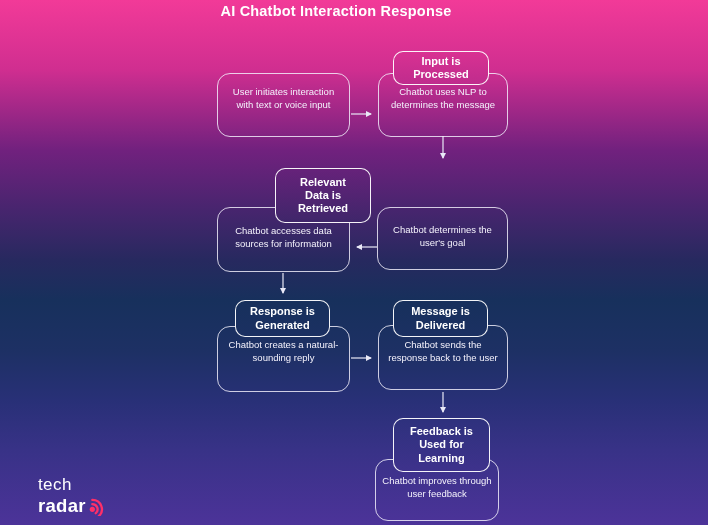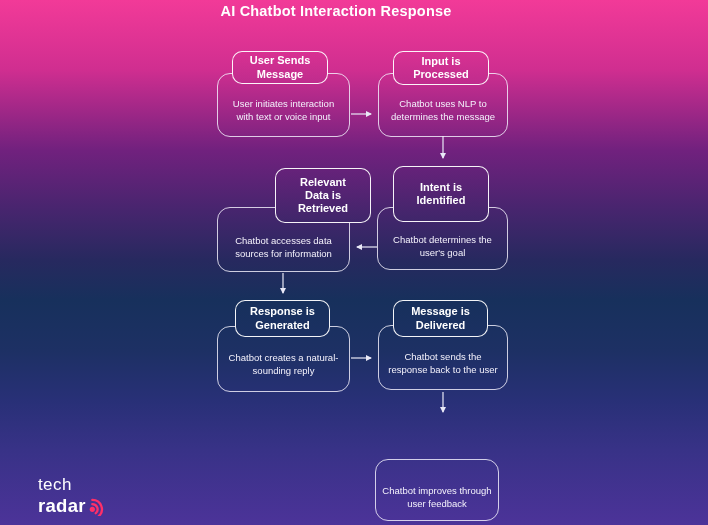--- a/index.html
+++ b/index.html
@@ -17,21 +17,21 @@
       #283077 76.2%,
       #383287 85.7%,
       #4c3399 100%);
   }
   .title{
     position:absolute;top:3px;left:0;width:672px;text-align:center;
     font-size:14.5px;font-weight:bold;letter-spacing:.2px;color:#ffffff;
   }
   .bod{
     position:absolute;border:1px solid rgba(244,242,252,.82);border-radius:13px;
-    display:flex;align-items:center;justify-content:center;text-align:center;
+    display:flex;justify-content:center;text-align:center;
     font-size:9.5px;line-height:1.32;white-space:pre-line;color:#f4f2fc;
     box-sizing:border-box;padding:0 3px;
   }
   .hdr{
     position:absolute;border:1.5px solid rgba(255,255,255,.95);border-radius:10px;
     display:flex;align-items:center;justify-content:center;text-align:center;
     font-size:11px;font-weight:bold;line-height:1.2;white-space:pre-line;color:#ffffff;
     box-sizing:border-box;
   }
   .hg1{background:linear-gradient(180deg,#d93192,#bf2c8d);}
@@ -62,41 +62,33 @@
     <path d="M377,247 L357,247" stroke="#e9e9f7" stroke-width="1.2" fill="none" marker-end="url(#ah)"></path>
     <path d="M283,273 L283,293" stroke="#e9e9f7" stroke-width="1.2" fill="none" marker-end="url(#ah)"></path>
     <path d="M351,358 L371,358" stroke="#e9e9f7" stroke-width="1.2" fill="none" marker-end="url(#ah)"></path>
     <path d="M443,392 L443,412" stroke="#e9e9f7" stroke-width="1.2" fill="none" marker-end="url(#ah)"></path>
   </svg>
 
   <div class="bod" style="left:217px;top:73px;width:133px;height:64px;padding-top:12px;">
     <span>User initiates interaction
 with text or voice input</span>
   </div>
-  <div class="hdr hg1" style="left:232px;top:51px;width:96px;height:33px;">
-    <span>User Sends
-Message</span>
-  </div>
 
   <div class="bod" style="left:378px;top:73px;width:130px;height:64px;padding-top:12px;">
     <span>Chatbot uses NLP to
 determines the message</span>
   </div>
   <div class="hdr hg1" style="left:393px;top:51px;width:96px;height:34px;text-align:center;">
     <span>Input is
 Processed</span>
   </div>
 
   <div class="bod" style="left:377px;top:207px;width:131px;height:63px;padding-top:16px;">
     <span>Chatbot determines the
 user's goal</span>
-  </div>
-  <div class="hdr hg2" style="left:393px;top:166px;width:96px;height:56px;">
-    <span>Intent is
-Identified</span>
   </div>
 
   <div class="bod" style="left:217px;top:207px;width:133px;height:65px;padding-top:17px;">
     <span>Chatbot accesses data
 sources for information</span>
   </div>
   <div class="hdr hg2" style="left:232px;top:168px;width:96px;height:55px;margin-left:43px;">
     <span>Relevant
 Data is
 Retrieved</span>
@@ -117,20 +109,25 @@
   </div>
   <div class="hdr hg3" style="left:393px;top:300px;width:95px;height:37px;">
     <span>Message is
 Delivered</span>
   </div>
 
   <div class="bod" style="left:375px;top:459px;width:124px;height:62px;padding-top:15px;">
     <span>Chatbot improves through
 user feedback</span>
   </div>
+  <div class="hdr hg4" style="left:393px;top:418px;width:97px;height:54px;">
+    <span>Feedback is
+Used for
+Learning</span>
+  </div>
 
   <div class="logo">
     <span class="t1">tech</span><span class="t2">radar</span><svg width="25" height="23" viewBox="0 0 26 24">
       <circle cx="5.5" cy="17" r="2.7" fill="#ff2f68"></circle>
       <path d="M5.5,11.6 A5.4,5.4 0 0 1 9.1,21.1" fill="none" stroke="#ff2f68" stroke-width="2.4" stroke-linecap="round"></path>
       <path d="M5.5,7.2 A9.8,9.8 0 0 1 12.1,24.4" fill="none" stroke="#ff2f68" stroke-width="2.4" stroke-linecap="round"></path>
     </svg>
   </div>
 
 </div>

